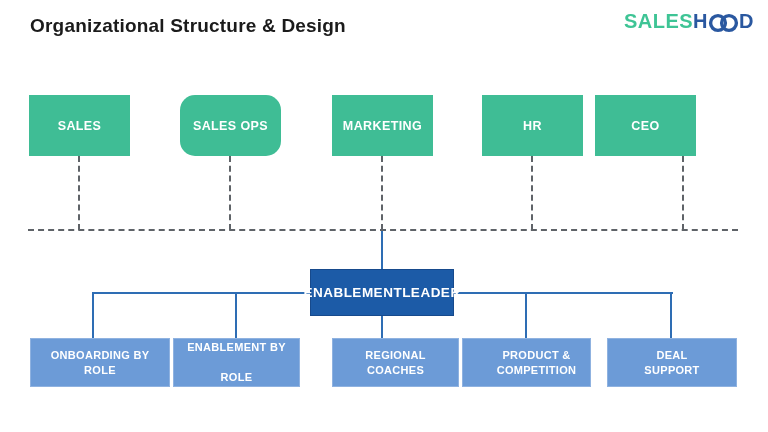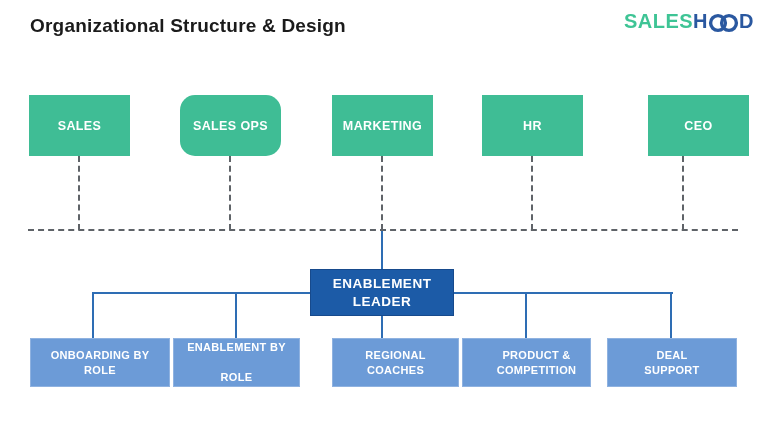--- a/index.html
+++ b/index.html
@@ -36,21 +36,21 @@
   .logo .lg-navy{color:var(--logo-navy);}
   .logo svg{display:block;margin:0 -1px;}
   
   .gbox{
     position:absolute;top:95px;width:101px;height:61px;
     background:var(--green);
     display:flex;align-items:center;justify-content:center;text-align:center;
     color:#ffffff;font-size:12.5px;font-weight:700;letter-spacing:.4px;
   }
   .gbox.p1{left:29px;} .gbox.p2{left:180px;border-radius:15px;} .gbox.p3{left:332px;}
-  .gbox.p4{left:482px;} .gbox.p5{left:648px;}
+  .gbox.p4{left:482px;} .gbox.p5{left:595px;}
   
   .vdash{
     position:absolute;top:156px;height:74px;width:0;
     border-left:2px dashed var(--dash-gray);
   }
   .vdash.c1{left:78px;} .vdash.c2{left:229px;} .vdash.c3{left:381px;}
   .vdash.c4{left:531px;} .vdash.c5{left:682px;}
   .hdash{
     position:absolute;left:28px;top:229px;width:710px;height:0;
     border-top:2px dashed var(--dash-gray);
@@ -62,21 +62,21 @@
   .conn.d1{left:92px;top:293px;width:2px;height:45px;}
   .conn.d2{left:235px;top:293px;width:2px;height:45px;}
   .conn.d3{left:381px;top:316px;width:2px;height:22px;}
   .conn.d4{left:525px;top:293px;width:2px;height:45px;}
   .conn.d5{left:670px;top:293px;width:2px;height:45px;}
   
   .leader{
     position:absolute;left:310px;top:269px;width:144px;height:47px;
     background:var(--leader-blue);
     border:1px solid #174A8C;
-    display:flex;flex-direction:column;align-items:center;justify-content:center;
+    display:flex;align-items:center;justify-content:center;
     color:#ffffff;font-size:13.5px;font-weight:700;letter-spacing:.5px;
     line-height:1.3;text-align:right;z-index:3;
   }
   
   .cbox{
     position:absolute;top:338px;height:49px;
     background:var(--child-blue);
     border:1px solid #8FB2E0;
     display:flex;flex-direction:column;align-items:center;justify-content:center;
     color:#ffffff;font-size:11px;font-weight:700;letter-spacing:.3px;

